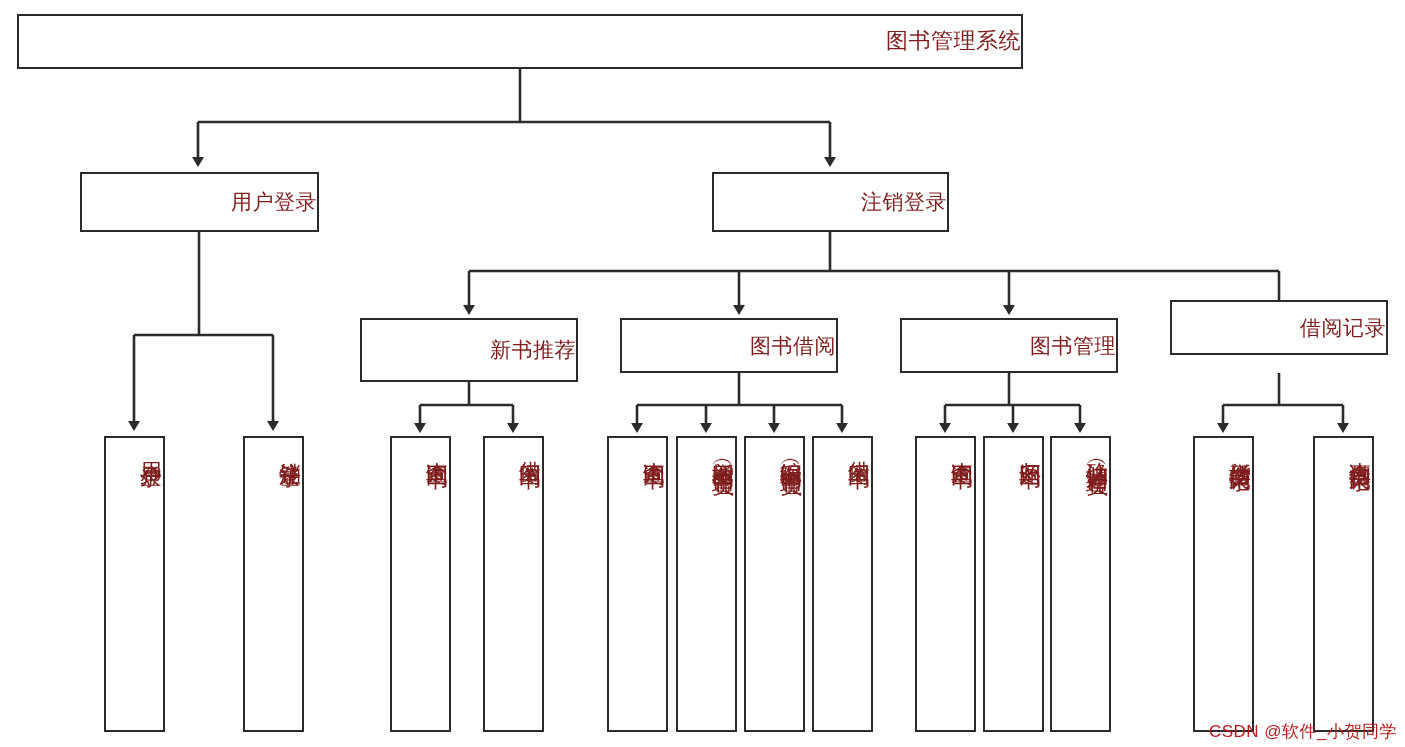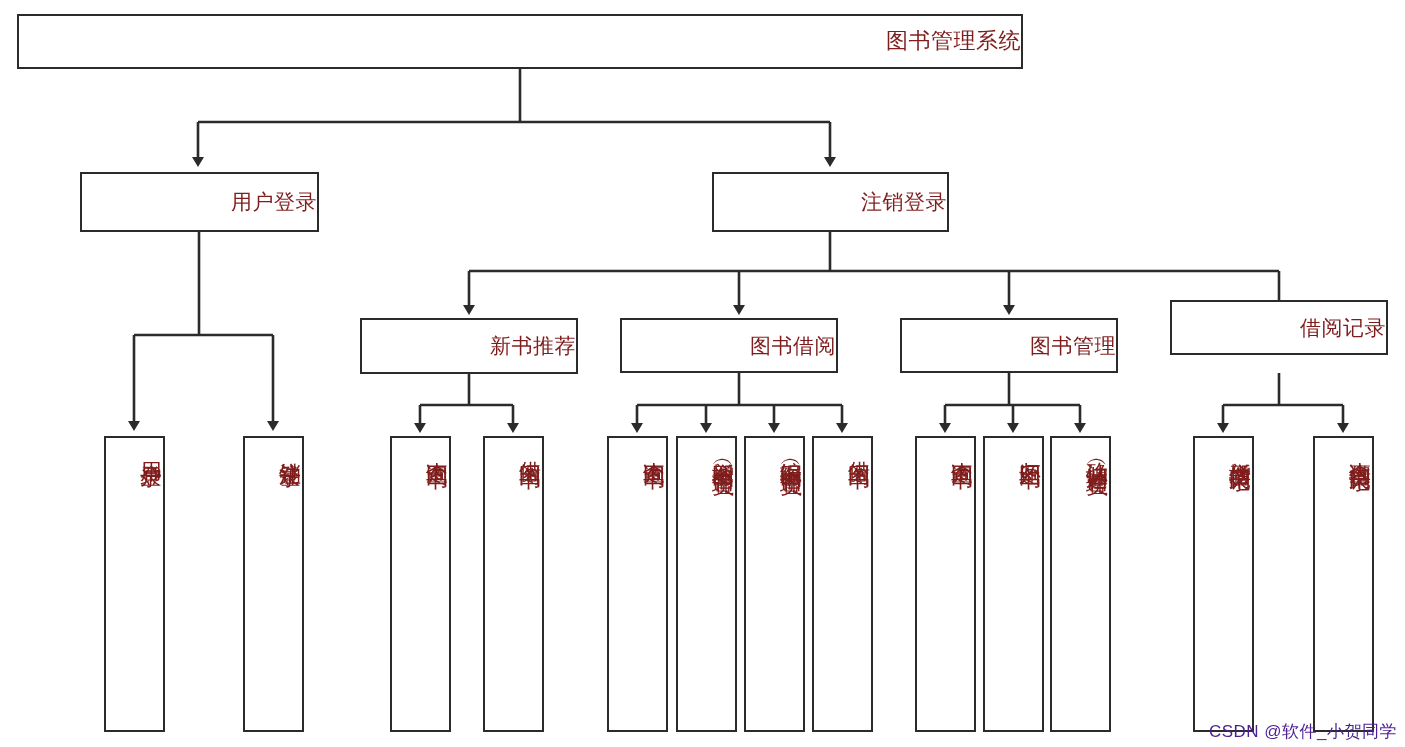--- a/index.html
+++ b/index.html
@@ -58,21 +58,21 @@
     font-size: 22px;
     line-height: 1.05;
     letter-spacing: 2px;
     white-space: nowrap;
   }
   .watermark {
     position: absolute;
     right: 8px;
     bottom: 4px;
     font-size: 17px;
-    color: #4c1d95;
+    color: #b91c1c;
     letter-spacing: 0.5px;
     z-index: 3;
     white-space: nowrap;
   }
 </style>
 </head>
 <body>
 
 <div id="canvas">
 
@@ -130,21 +130,21 @@
     <span class="label">图书管理系统</span>
   </div>
 
   <div class="node horizontal" style="left:80px; top:172px; width:239px; height:60px;">
     <span class="label">用户登录</span>
   </div>
   <div class="node horizontal" style="left:712px; top:172px; width:237px; height:60px;">
     <span class="label">注销登录</span>
   </div>
 
-  <div class="node horizontal" style="left:360px; top:318px; width:218px; height:56px;">
+  <div class="node horizontal" style="left:360px; top:318px; width:218px; height:64px;">
     <span class="label">新书推荐</span>
   </div>
   <div class="node horizontal" style="left:620px; top:318px; width:218px; height:55px;">
     <span class="label">图书借阅</span>
   </div>
   <div class="node horizontal" style="left:900px; top:318px; width:218px; height:55px;">
     <span class="label">图书管理</span>
   </div>
   <div class="node horizontal" style="left:1170px; top:300px; width:218px; height:55px;">
     <span class="label">借阅记录</span>

